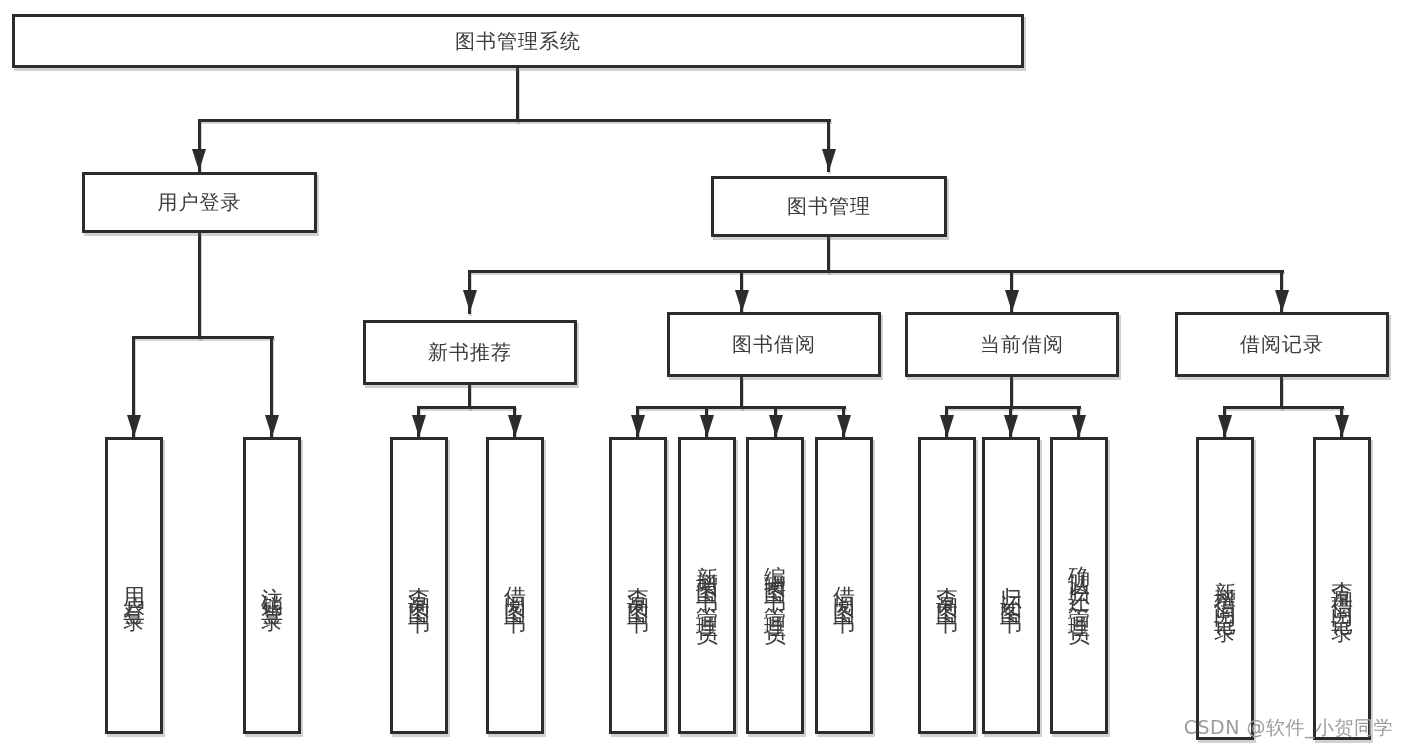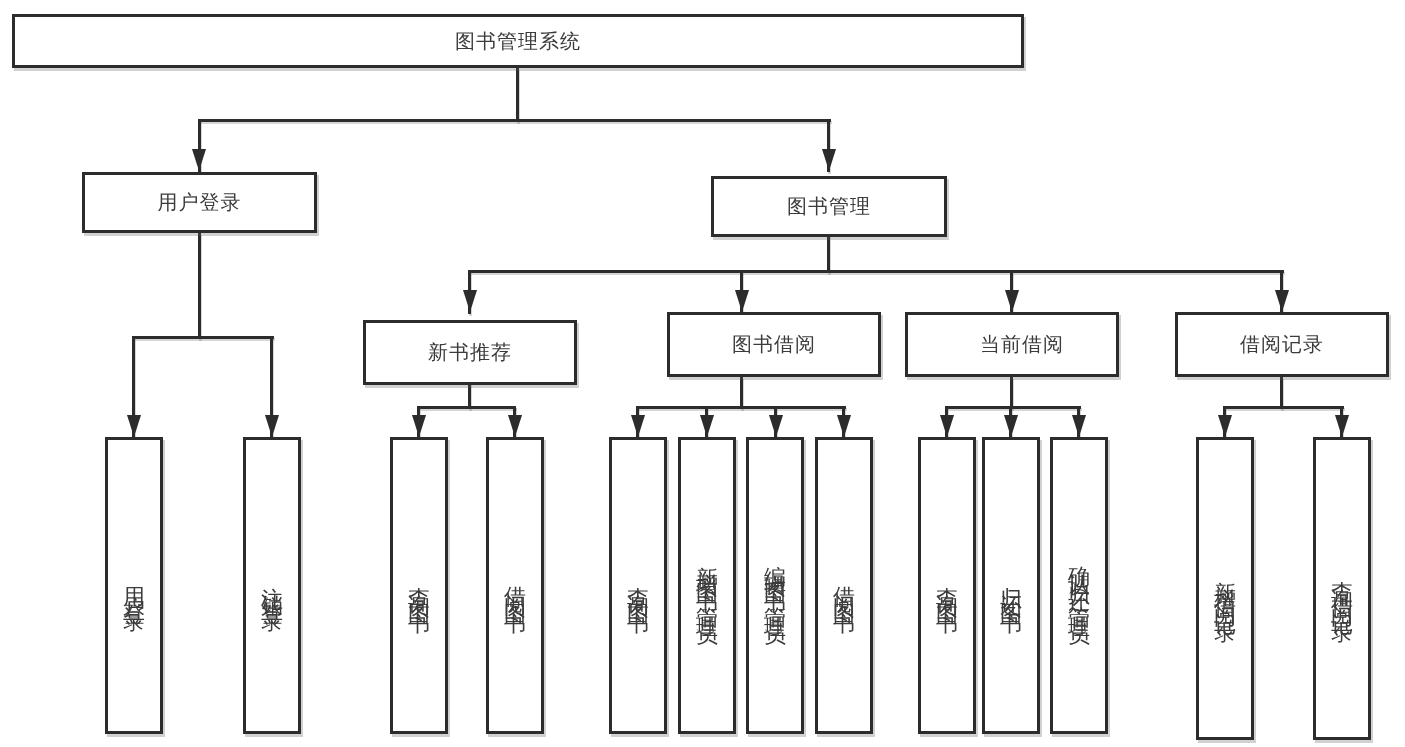--- a/index.html
+++ b/index.html
@@ -192,14 +192,15 @@
     <span class="vlabel">确认归还（管理员）</span>
   </div>
 
   <div class="box" style="left:1196px;top:437px;width:58px;height:303px;">
     <span class="vlabel">新增借阅记录</span>
   </div>
   <div class="box" style="left:1313px;top:437px;width:58px;height:303px;">
     <span class="vlabel">查询借阅记录</span>
   </div>
 
+  <div class="watermark">CSDN @软件_小贺同学</div>
 
 </div>
 
 </body></html>

